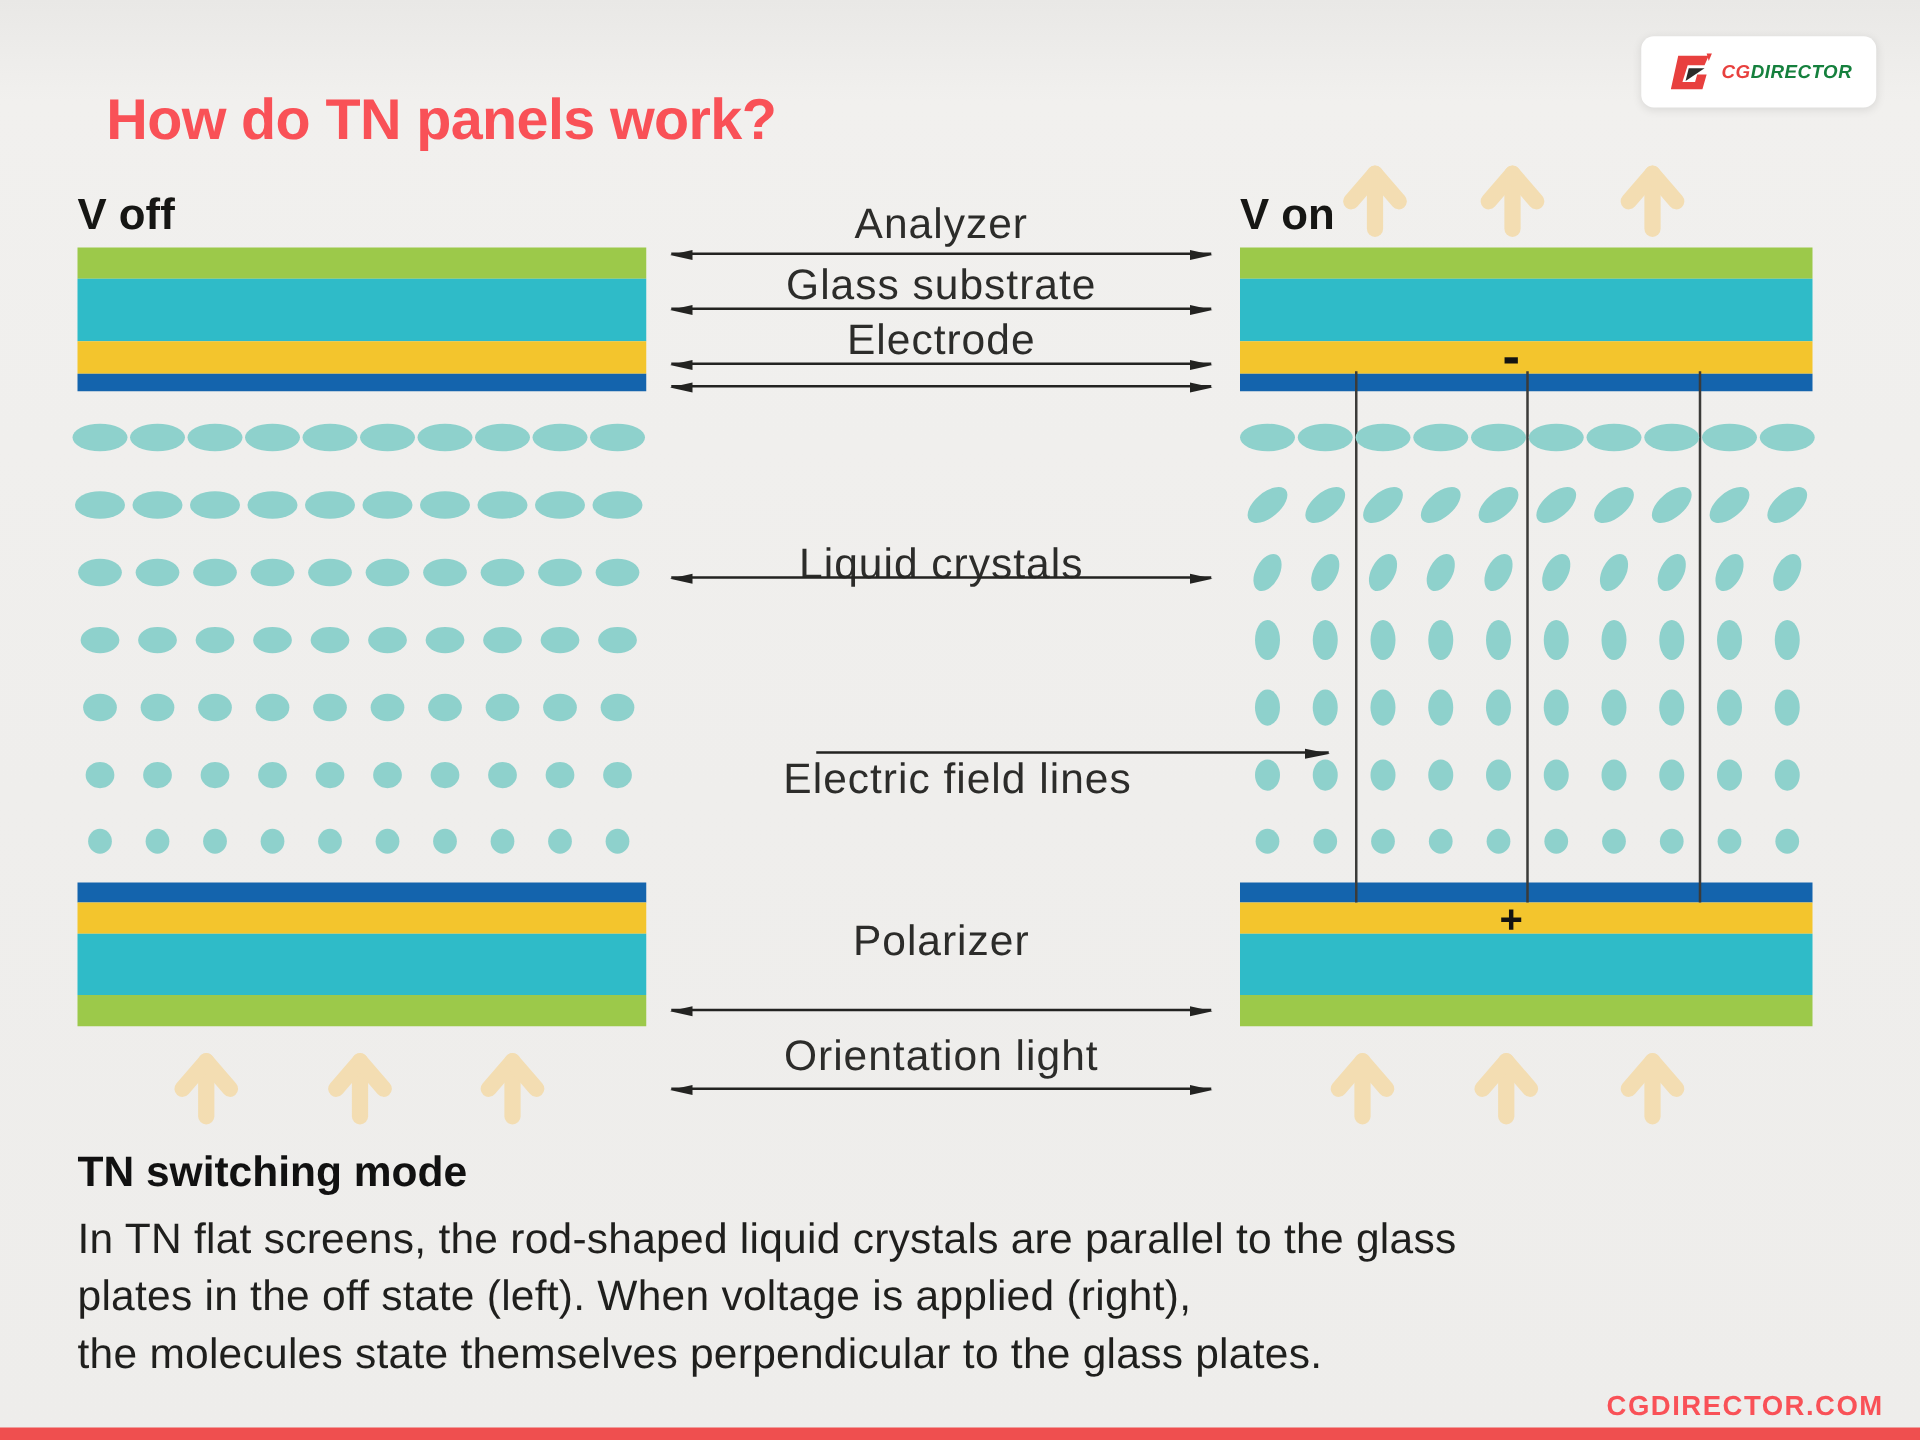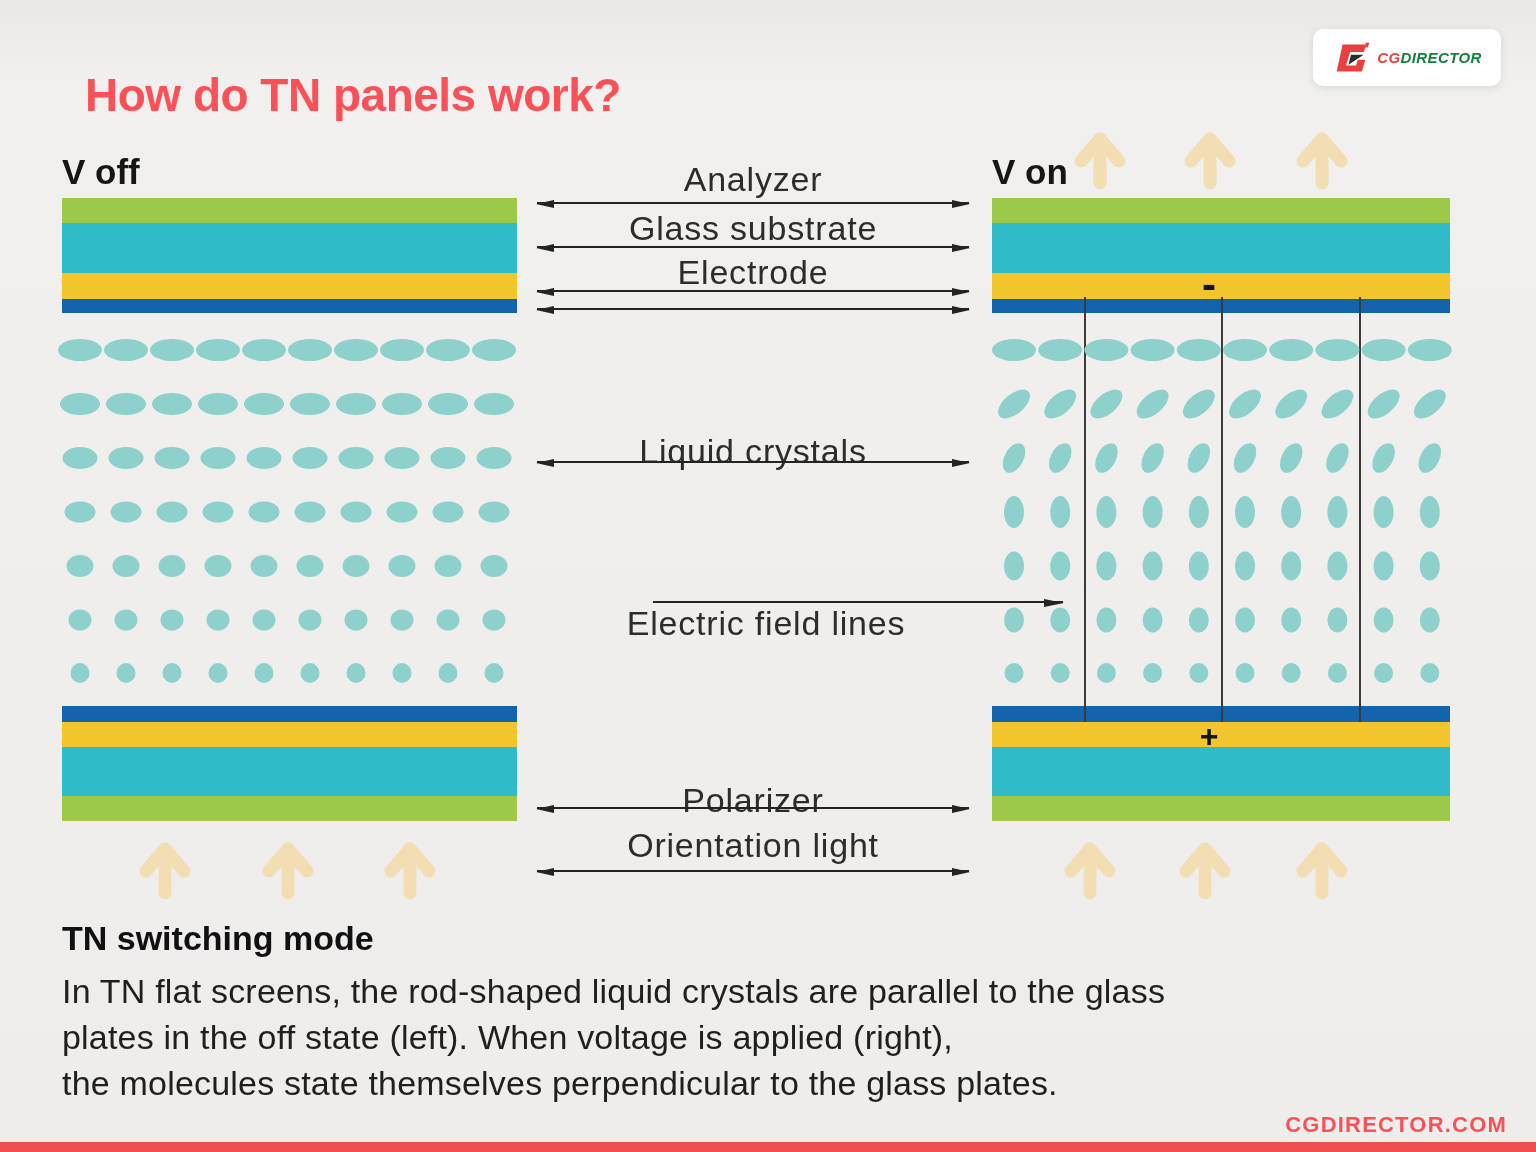--- a/index.html
+++ b/index.html
@@ -99,21 +99,21 @@
   <div class="darrow" style="left:537px; top:290px; width:432px;"></div>
   <div class="darrow" style="left:537px; top:308px; width:432px;"></div>
 
 
   <div class="mid-label" style="left:753px; top:432px;">Liquid crystals</div>
   <div class="darrow" style="left:537px; top:461px; width:432px;"></div>
 
   <div class="mid-label" style="left:766px; top:557px;margin-top:47px;">Electric field lines</div>
   <div class="rarrow" style="left:653px; top:601px; width:410px;"></div>
 
-  <div class="mid-label" style="left:753px; top:781px;">Polarizer</div>
+  <div class="mid-label" style="left:753px; top:734px;">Polarizer</div>
   <div class="darrow" style="left:537px; top:807px; width:432px;"></div>
 
   <div class="mid-label" style="left:753px; top:826px;">Orientation light</div>
   <div class="darrow" style="left:537px; top:870px; width:432px;"></div>
 
   <svg id="diagram-overlay" width="1536" height="1152" viewBox="0 0 1536 1152" style="color: rgb(243, 221, 178);">
     <defs>
       <symbol id="up-arrow" viewBox="0 0 56 64">
         <g fill="none" stroke="currentColor" stroke-width="13" stroke-linecap="round">
           <path d="M28 17 V57"></path>

